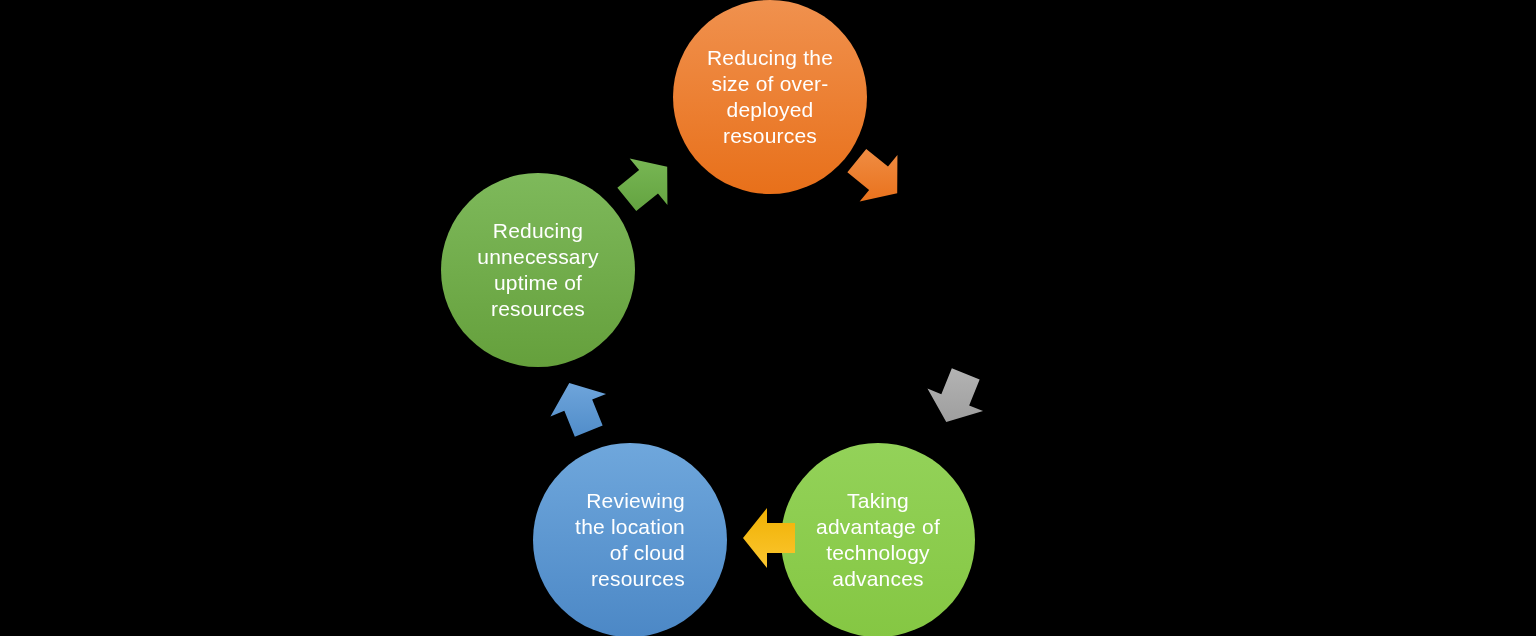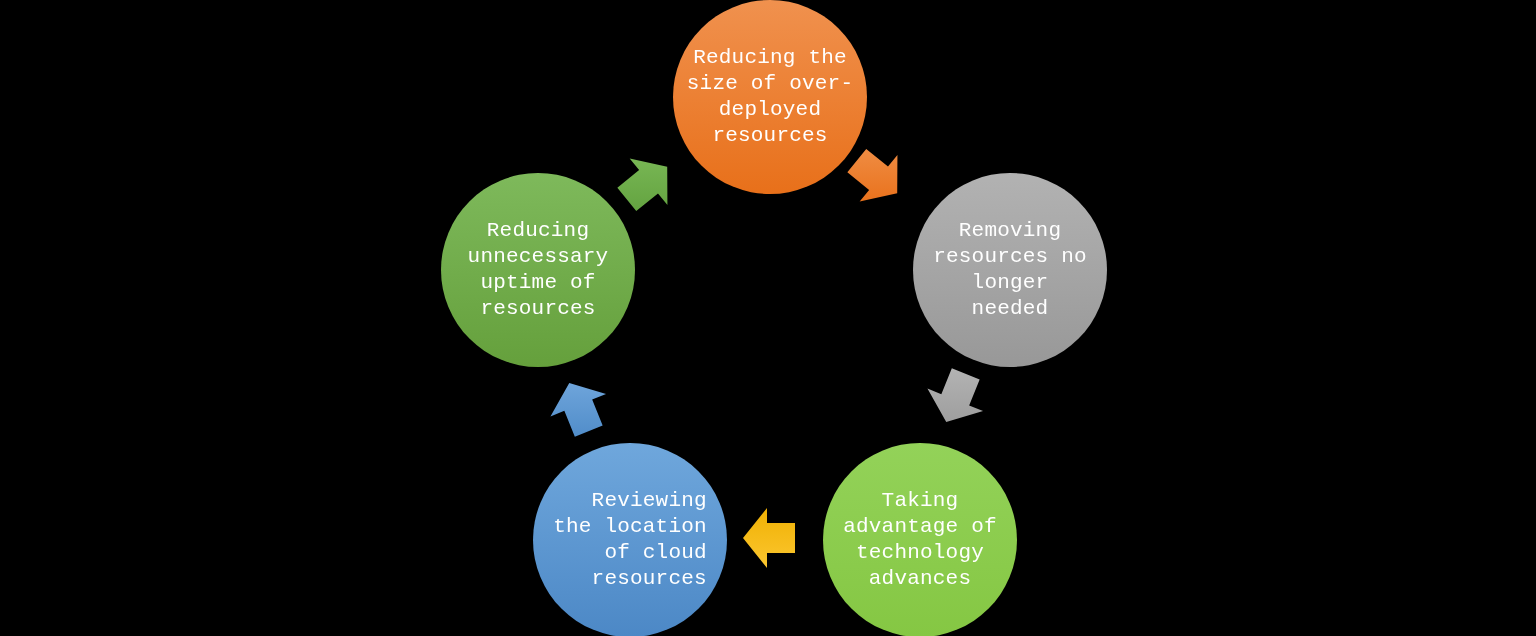--- a/index.html
+++ b/index.html
@@ -10,42 +10,41 @@
     width: 1536px;
     height: 636px;
     background: #000000;
     overflow: hidden;
     font-family: "Liberation Sans", sans-serif;
   }
   .stage {
     position: relative;
     width: 1536px;
     height: 500px;
-    font-family: Liberation Mono, monospace;
   }
   .cycle-node {
     position: absolute;
     width: 194px;
     height: 194px;
     border-radius: 50%;
     display: flex;
     align-items: center;
     justify-content: center;
     text-align: center;
   }
   .cycle-node .node-label {
     color: #FFFFFF;
     font-size: 21px;
     line-height: 26px;
     white-space: pre-line;
     letter-spacing: 0.2px;
   }
   .node-top        { left: 673px; top: 0px;   }
   .node-right      { left: 913px; top: 173px; }
-  .node-bot-right  { left: 823px; top: 443px; }
+  .node-bot-right  { left: 781px; top: 443px; }
   .node-bot-left   { left: 533px; top: 443px; }
   .node-left       { left: 441px; top: 173px; }
   .cycle-arrow {
     position: absolute;
     width: 90px;
     height: 90px;
   }
   .arrow-green  { left: 602px; top: 138px; }
   .arrow-orange { left: 832px; top: 132px; }
   .arrow-gray   { left: 911px; top: 353px; }
@@ -57,26 +56,20 @@
 
 <div class="stage">
 
   <div class="cycle-node node-top" style="background: linear-gradient(rgb(240, 145, 78), rgb(232, 112, 26));">
     <span class="node-label">Reducing the
 size of over-
 deployed
 resources</span>
   </div>
 
-  <div class="cycle-node node-right" style="background: linear-gradient(rgb(178, 178, 178), rgb(152, 152, 152));">
-    <span class="node-label">Removing
-resources no
-longer
-needed</span>
-  </div>
 
   <div class="cycle-node node-bot-right" style="background: linear-gradient(rgb(147, 210, 89), rgb(133, 199, 67));">
     <span class="node-label">Taking
 advantage of
 technology
 advances</span>
   </div>
 
   <div class="cycle-node node-bot-left" style="background: linear-gradient(rgb(111, 167, 220), rgb(76, 136, 198)); text-align: right;">
     <span class="node-label">Reviewing

